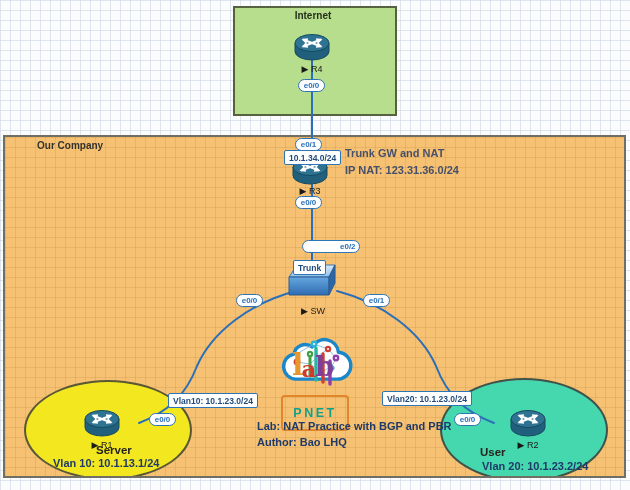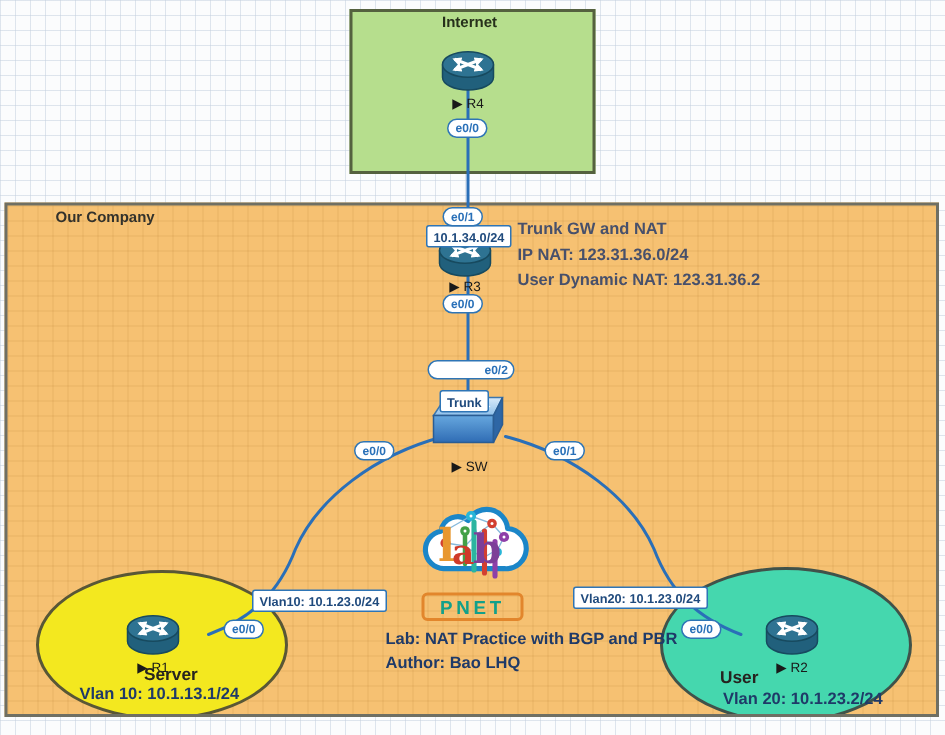--- a/index.html
+++ b/index.html
@@ -73,21 +73,21 @@
   
   .logo-cloud{position:absolute;left:270px;top:330px;z-index:4;}
   .logo-lab{
     position:absolute;left:292px;top:350px;z-index:5;display:flex;align-items:flex-end;
     font-family:"DejaVu Serif",serif;font-weight:bold;line-height:1;
   }
   .logo-lab .l{font-size:30px;color:#e8972f;}
   .logo-lab .a{font-size:23px;color:#cf3a2a;margin-left:-2px;}
   .logo-lab .b{font-size:27px;color:#7d3f98;margin-left:-1px;}
   .logo-pnet{
-    position:absolute;left:281px;top:395px;width:68px;height:19px;z-index:5;
+    position:absolute;left:281px;top:395px;width:68px;height:36px;z-index:5;
     box-sizing:border-box;border:2.5px solid #e2862c;border-radius:4px;
     display:flex;align-items:center;justify-content:center;
     color:#12a08a;font-weight:bold;font-size:12.5px;letter-spacing:2.5px;
   }
 </style>
 </head>
 <body>
 
 <div class="canvas">
 
@@ -135,26 +135,25 @@
         </defs>
       <path d="M2 11 v8.5 a17 8.5 0 0 0 34 0 V11" fill="#21607c" stroke="#174a5f" stroke-width="1"></path>
       <ellipse cx="19" cy="11" rx="17" ry="8.5" fill="#2e7392" stroke="#174a5f" stroke-width="1"></ellipse>
       <path d="M10 7.5 L28 14.5" stroke="#fff" stroke-width="2" marker-start="url(#ah3)" marker-end="url(#ah3)"></path>
       <path d="M28 7.5 L10 14.5" stroke="#fff" stroke-width="2" marker-start="url(#ah3)" marker-end="url(#ah3)"></path>
     </svg>
   </div>
   <div class="nodelabel" style="left:290px;top:186px;width:40px;">▶ R3</div>
   <div class="badge" style="left:295px;top:196px;">e0/0</div>
   <div class="netlabel" style="left:293px;top:220px;">Trunk</div>
-  <div class="badge" style="left:285px;top:240px;padding-left:37px;">e0/2</div>
+  <div class="badge" style="left:302px;top:240px;padding-left:37px;">e0/2</div>
 
   <div class="nat-text">
     <div>Trunk GW and NAT</div>
     <div>IP NAT: 123.31.36.0/24</div>
-    <div>User Dynamic NAT: 123.31.36.2</div>
   </div>
 
   <div class="node-icon" style="left:288px;top:264px;">
     <svg width="50" height="38" viewBox="0 0 50 38">
       <defs>
         <linearGradient id="swtop" x1="0" y1="0" x2="0" y2="1">
           <stop offset="0" stop-color="#d8eafa"></stop>
             <stop offset="1" stop-color="#8fc0ea"></stop>
         </linearGradient>
         <linearGradient id="swfront" x1="0" y1="0" x2="0" y2="1">

